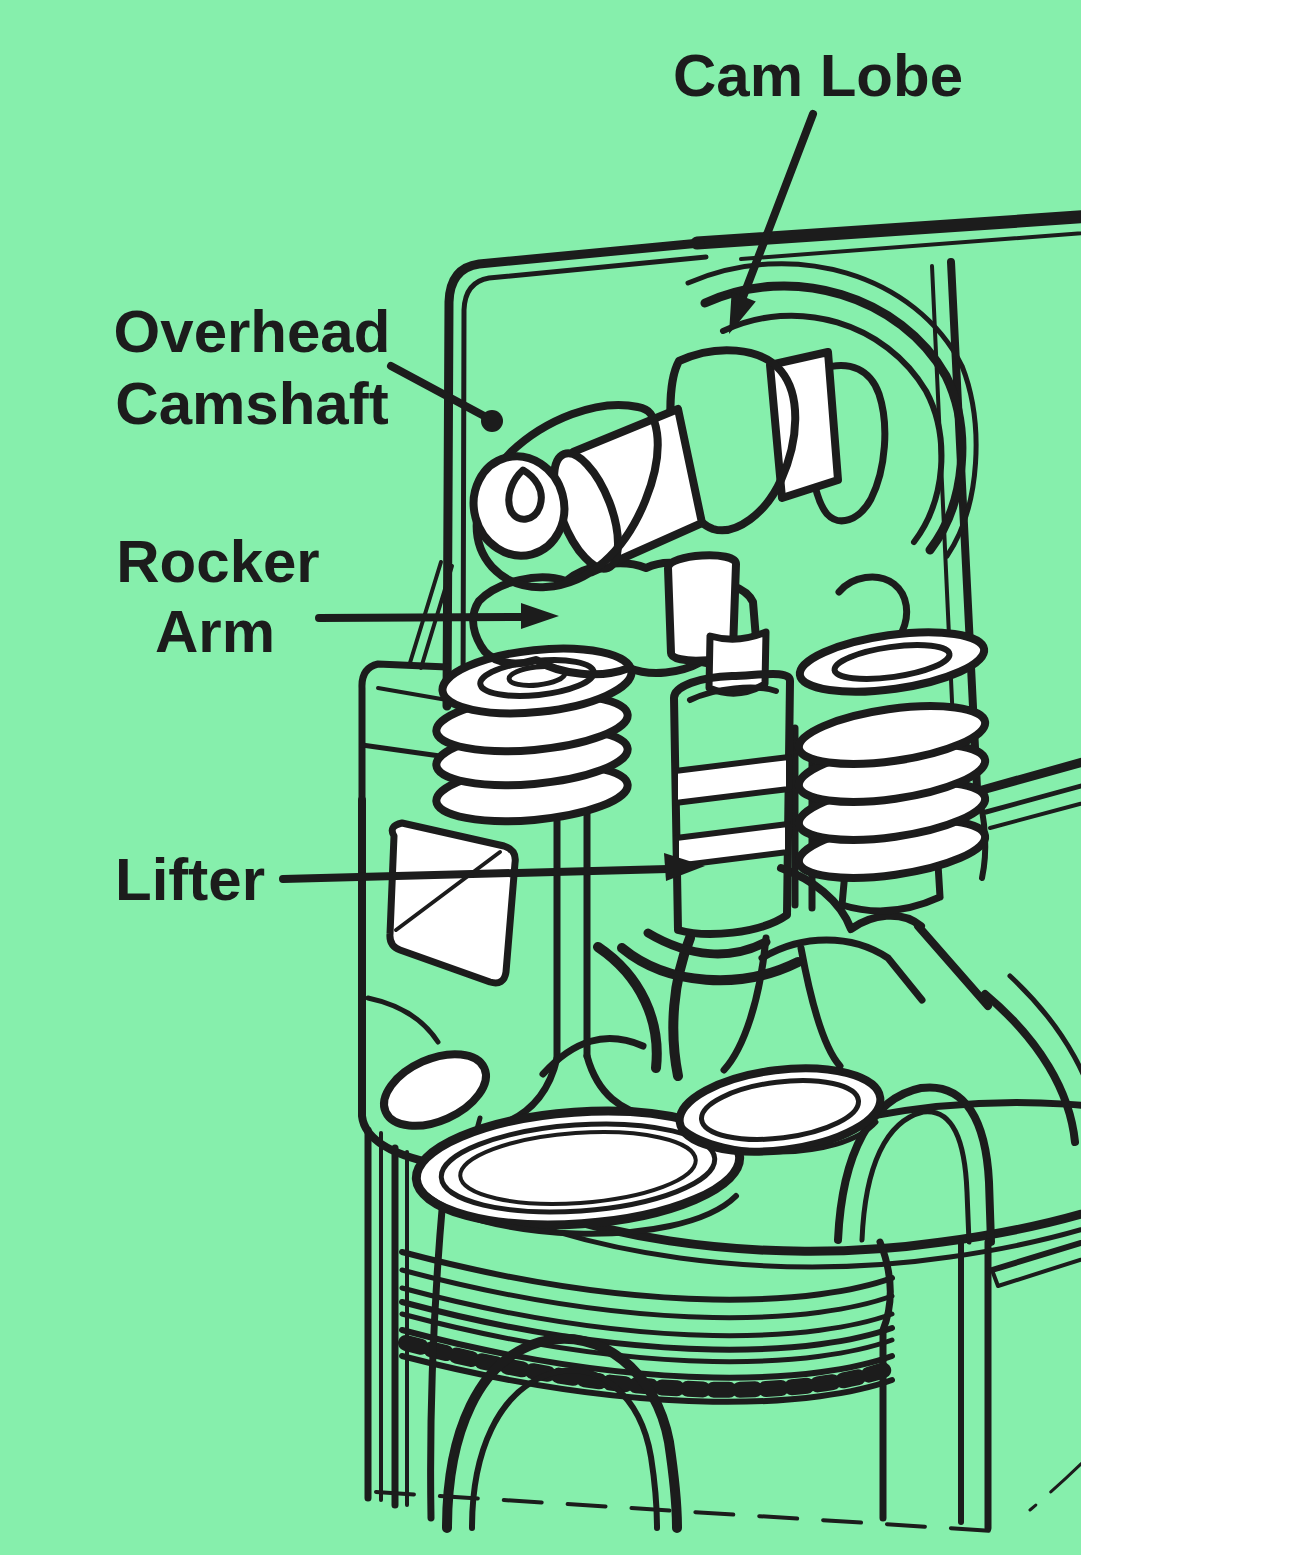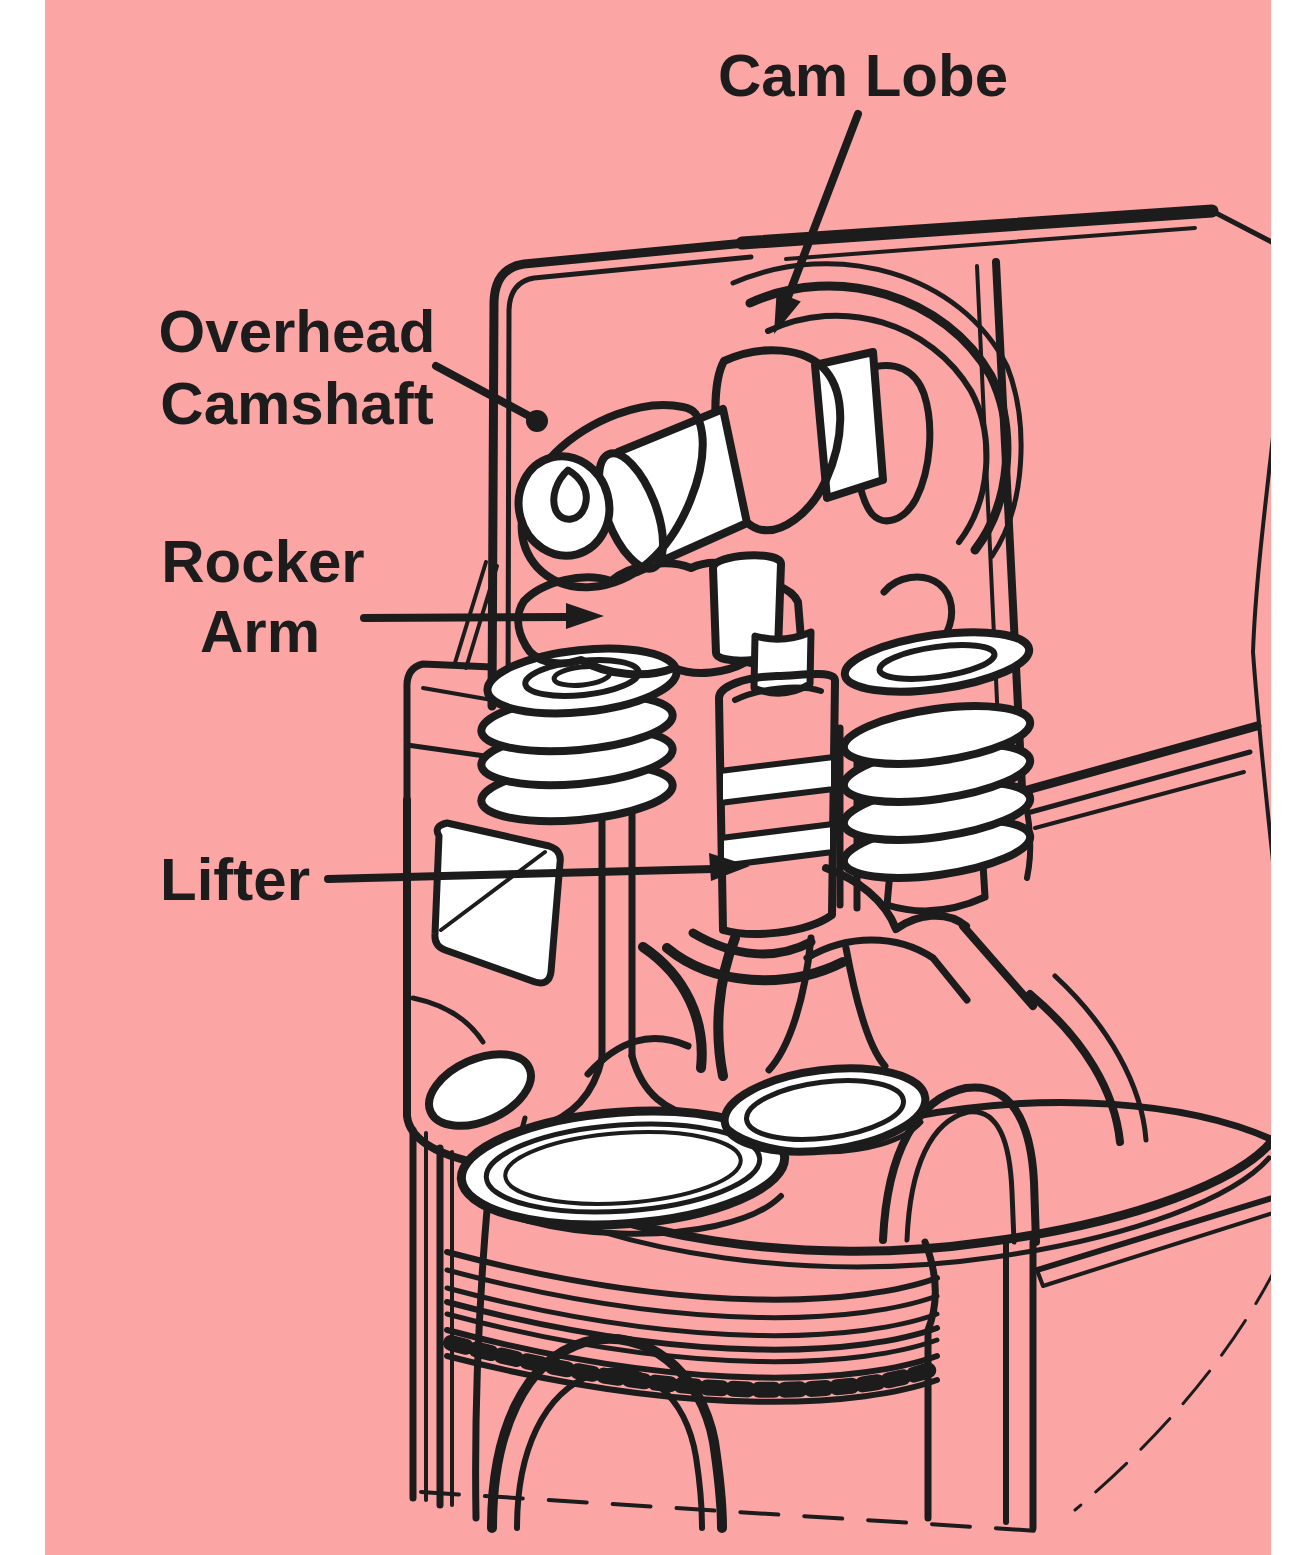--- a/index.html
+++ b/index.html
@@ -1,17 +1,17 @@
 <!DOCTYPE html>
 <html><head>
 <meta charset="utf-8">
 <style>
   html,body{margin:0;padding:0;background:#ffffff;}
-  .stage{position:relative;width:1226px;height:1555px;background:#fca5a5;overflow:hidden;
-         font-family:"Liberation Sans", sans-serif;margin-left:45px;}
+  .stage{position:relative;width:1081px;height:1555px;background:#86efac;overflow:hidden;
+         font-family:"Liberation Sans", sans-serif;}
   svg{position:absolute;left:0;top:0;}
   .ink{stroke:#1c1c1c;fill:none;stroke-linecap:round;stroke-linejoin:round;}
   .wfill{stroke:#1c1c1c;fill:#ffffff;stroke-linecap:round;stroke-linejoin:round;}
   .solid{fill:#1c1c1c;stroke:none;}
   .lbl{font-family:"Liberation Sans", sans-serif;font-weight:700;font-size:60px;
        fill:#1c1c1c;text-anchor:middle;}
 </style>
 </head>
 <body>
 

